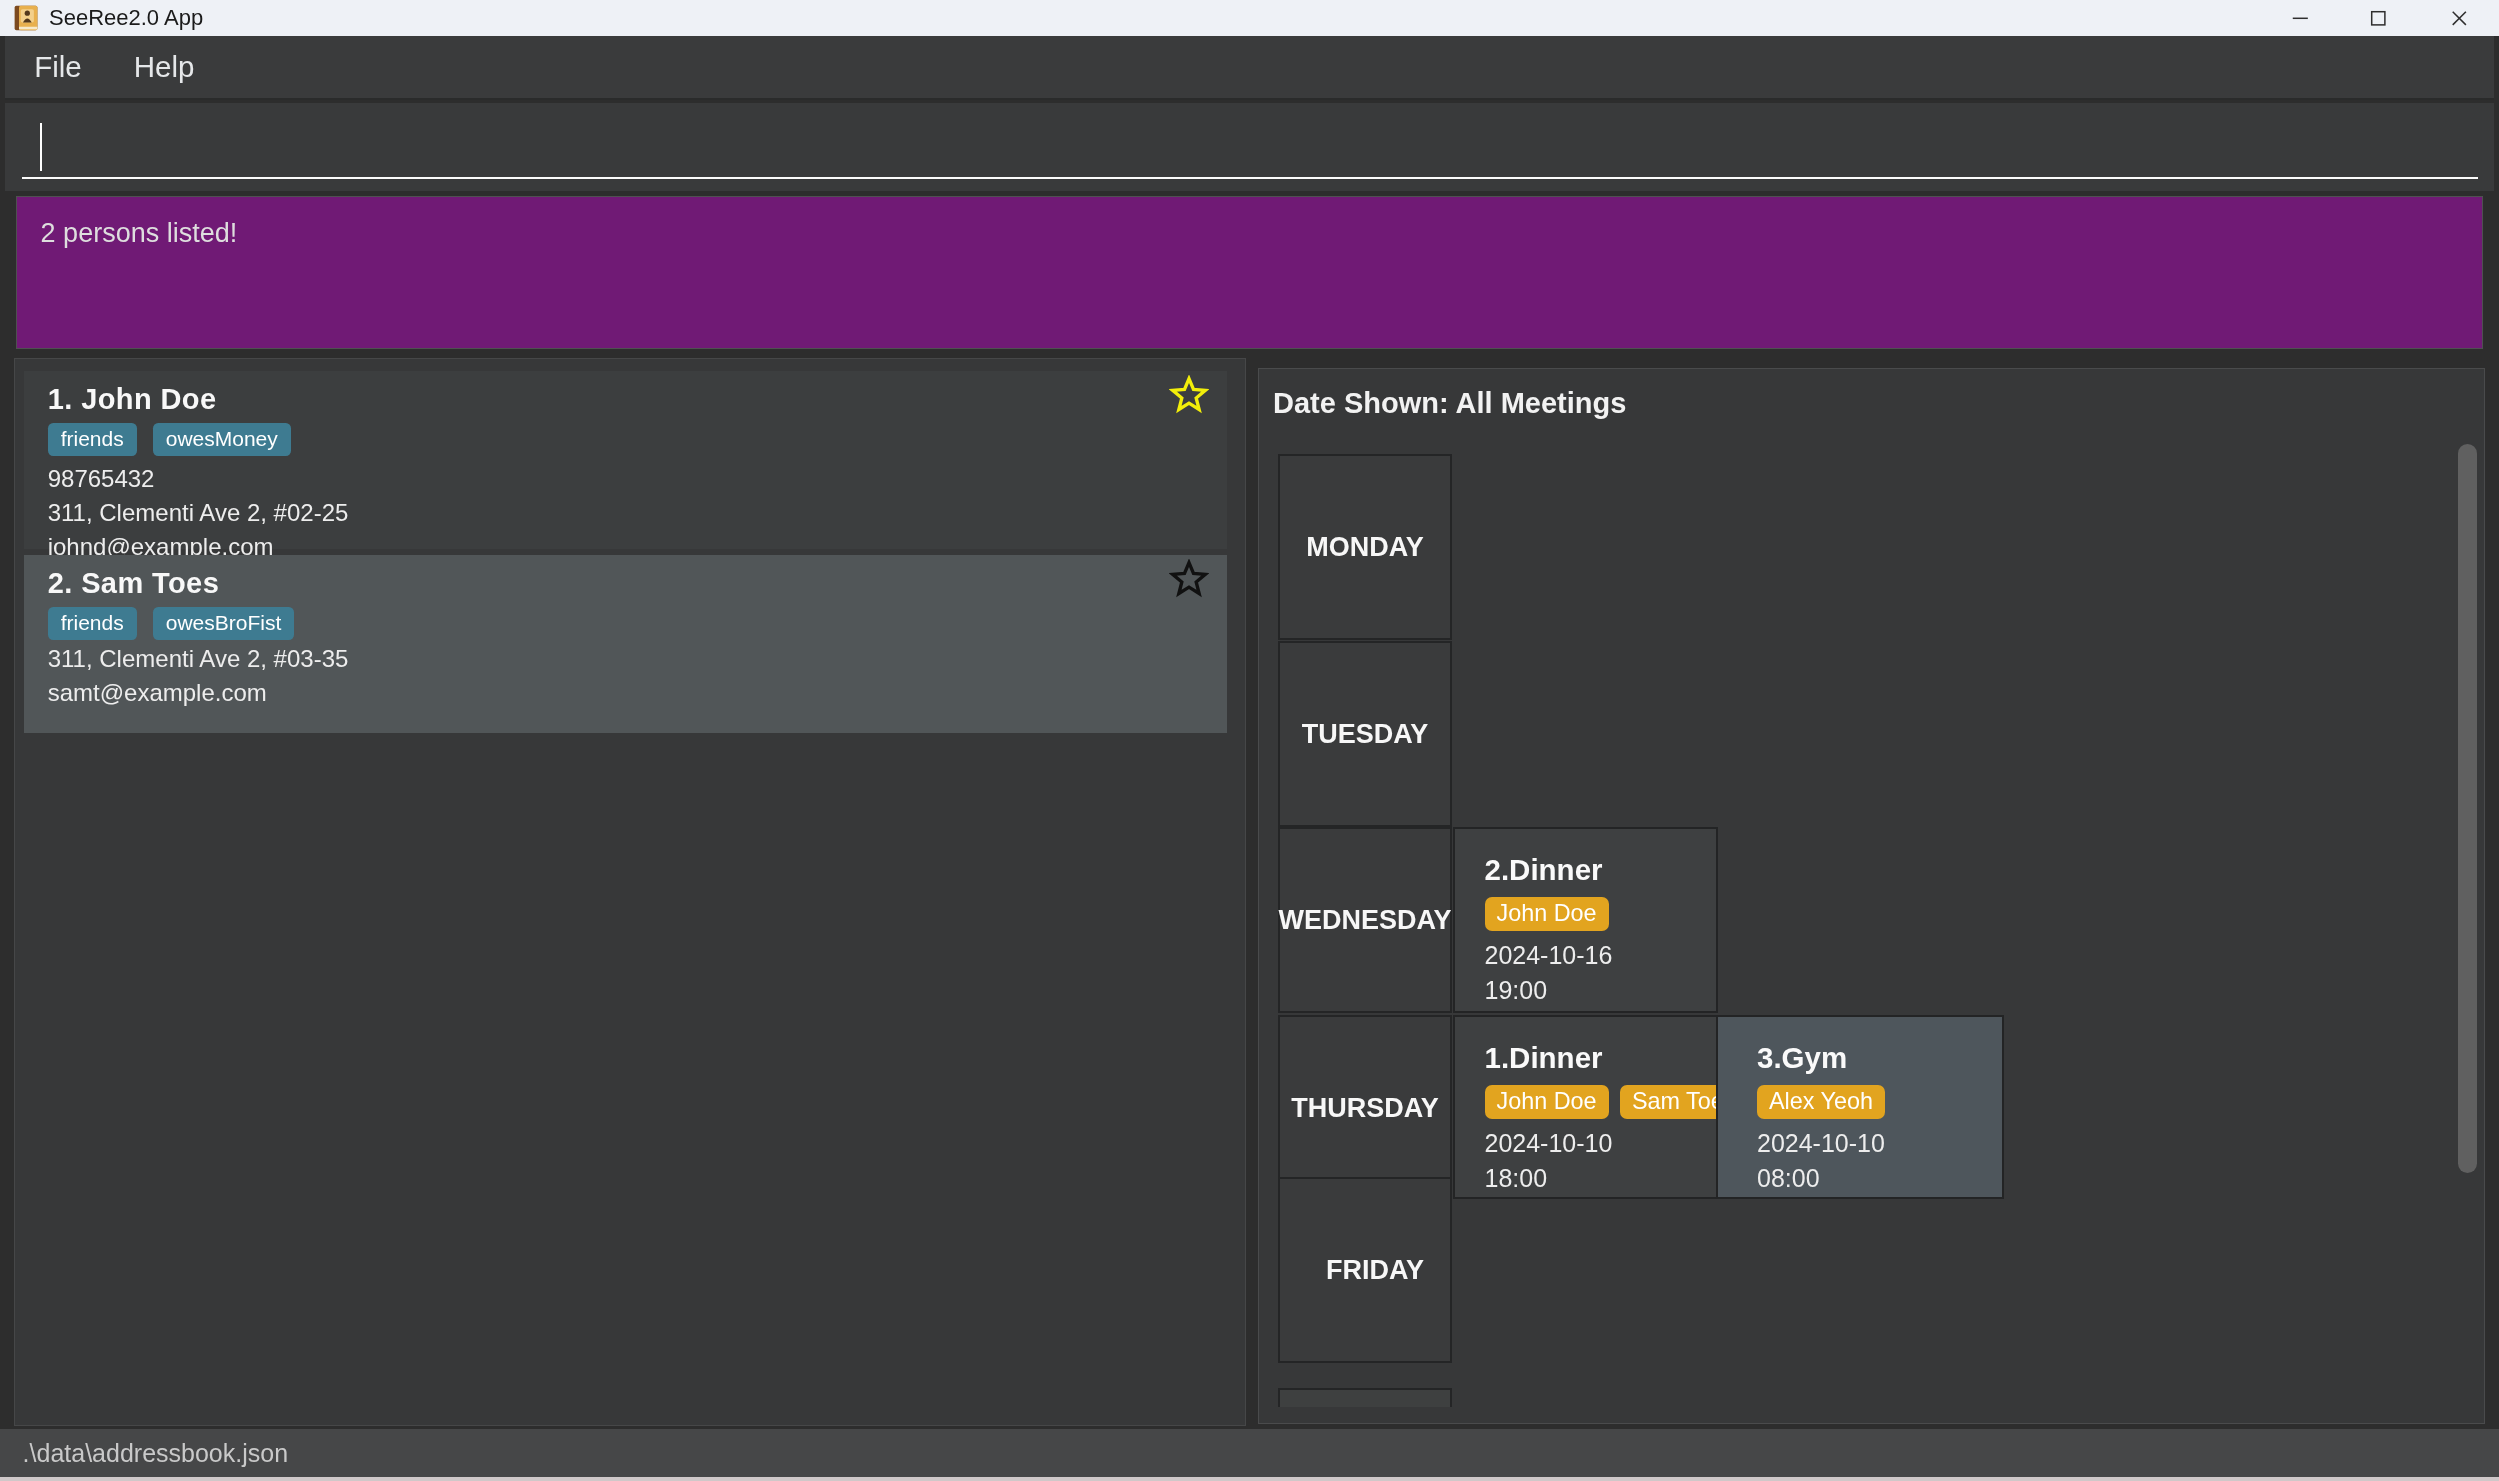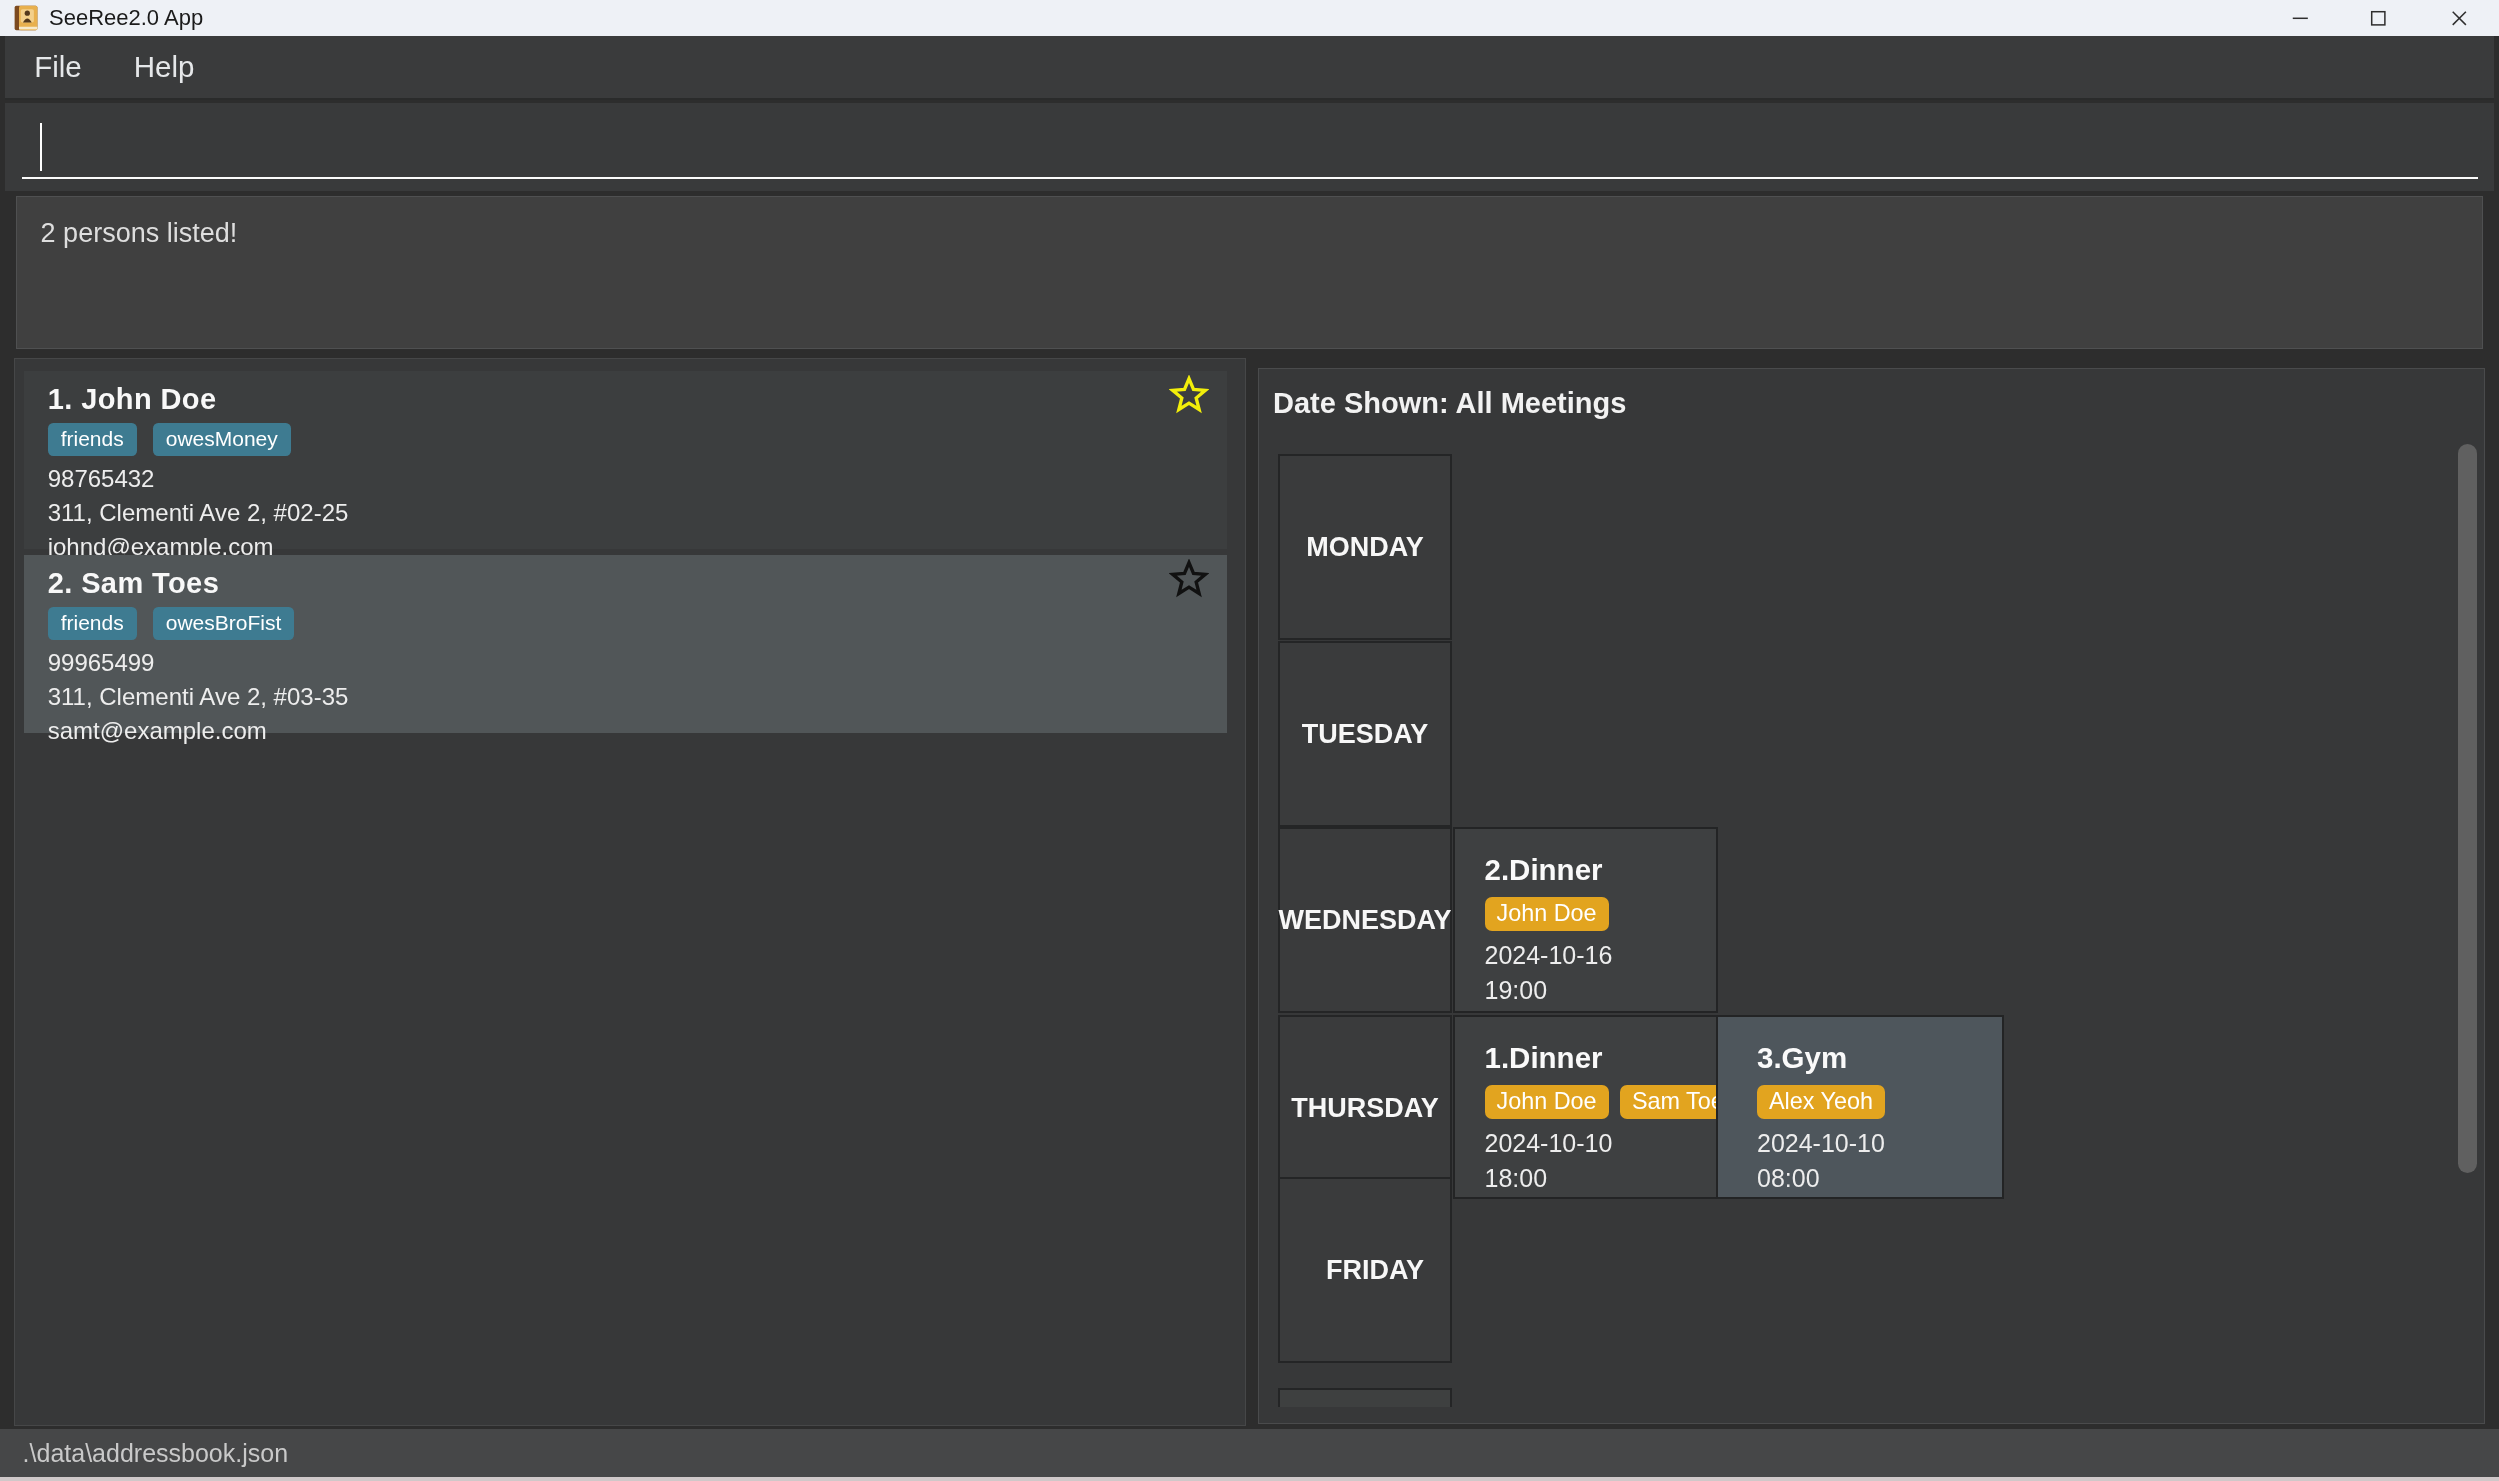--- a/index.html
+++ b/index.html
@@ -38,21 +38,21 @@
   .command-region {
     position:absolute; left:5.2px; top:103px; width:2489px; height:88px;
     background:#393a3b;
   }
   .command-input { position:absolute; left:16.5px; top:0; width:2456px; height:76px; border-bottom:2.6px solid #fbfbfb; }
   .caret { position:absolute; left:18px; top:20px; width:2.6px; height:48px; background:#ffffff; }
 
   
   .result-box {
     position:absolute; left:15.6px; top:196px; width:2467px; height:153px;
-    background:#404040; border:1.7px solid #4f5051;
+    background:#701a75; border:1.7px solid #4f5051;
   }
   .result-text { position:absolute; left:24px; top:21px; font-size:27px; font-weight:300; color:#dedede; }
 
   
   .person-panel {
     position:absolute; left:14px; top:358px; width:1232px; height:1068px;
     background:#373839; border:1.7px solid #464748;
   }
   .person-card {
     position:absolute; left:8.7px; width:1203px; height:178px;
@@ -180,21 +180,20 @@
         <path d="M12 2.2l2.7 6.5 7.1.5-5.5 4.6 1.8 6.9-6.1-3.8-6.1 3.8 1.8-6.9L2.2 9.2l7.1-.5z"></path>
       </svg>
     </div>
 
     <div class="person-card odd">
       <div class="person-name">2. Sam Toes</div>
       <div class="tag-row">
         <span class="tag">friends</span>
         <span class="tag">owesBroFist</span>
       </div>
-      <div class="person-line first">99965499</div>
       <div class="person-line">311, Clementi Ave 2, #03-35</div>
       <div class="person-line">samt@example.com</div>
       <svg class="star" viewBox="0 0 24 24" fill="none" stroke="#111111" stroke-width="2">
         <path d="M12 2.2l2.7 6.5 7.1.5-5.5 4.6 1.8 6.9-6.1-3.8-6.1 3.8 1.8-6.9L2.2 9.2l7.1-.5z"></path>
       </svg>
     </div>
 
   </div>
 
   <div class="schedule-panel">

